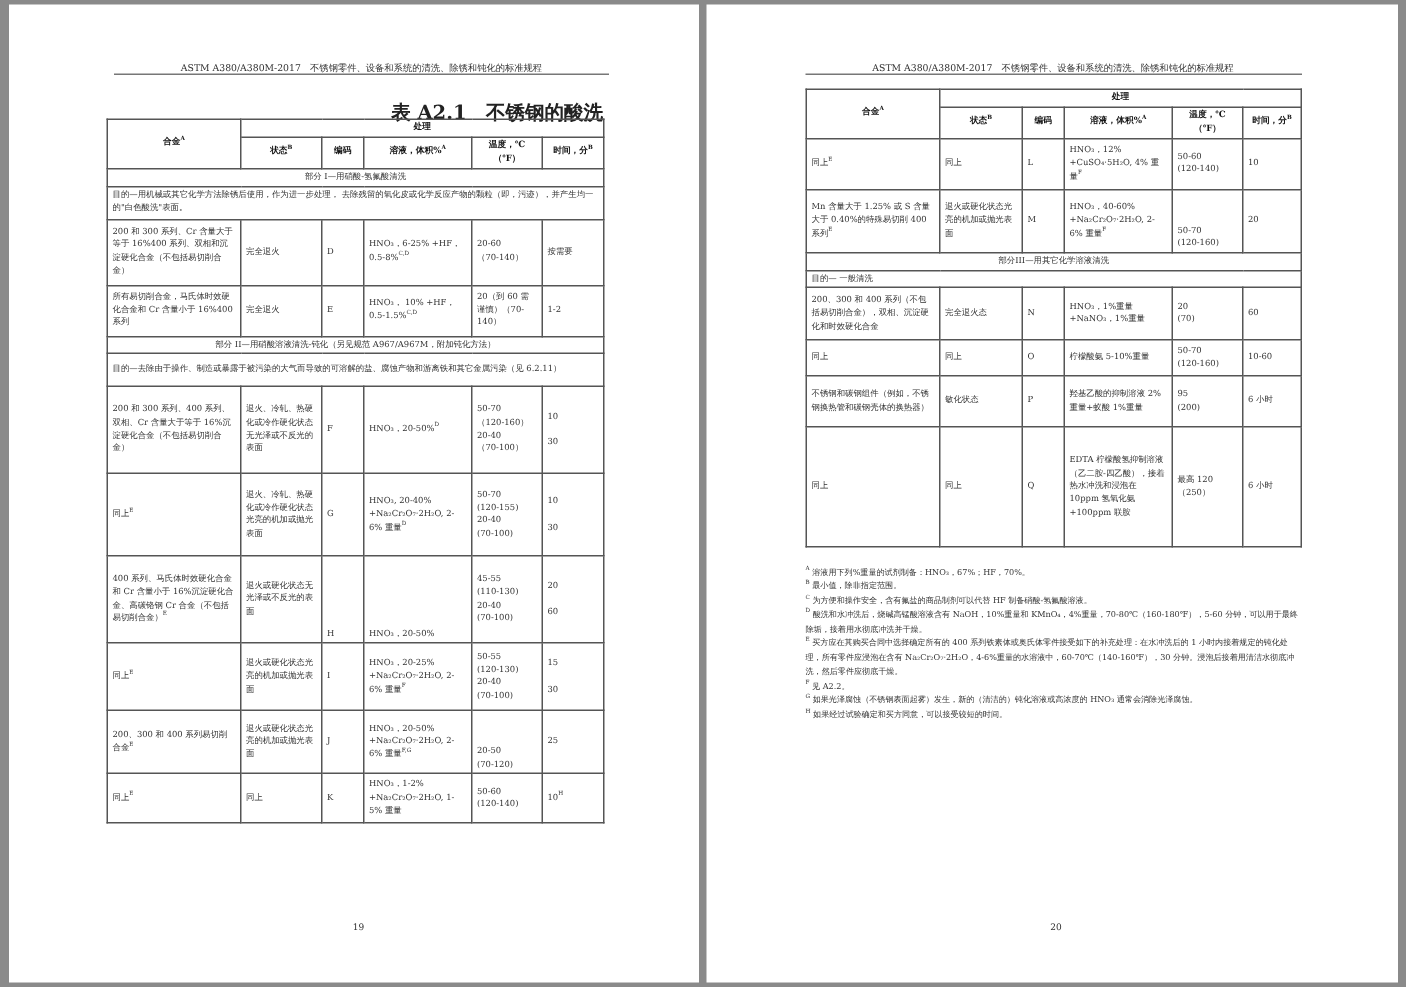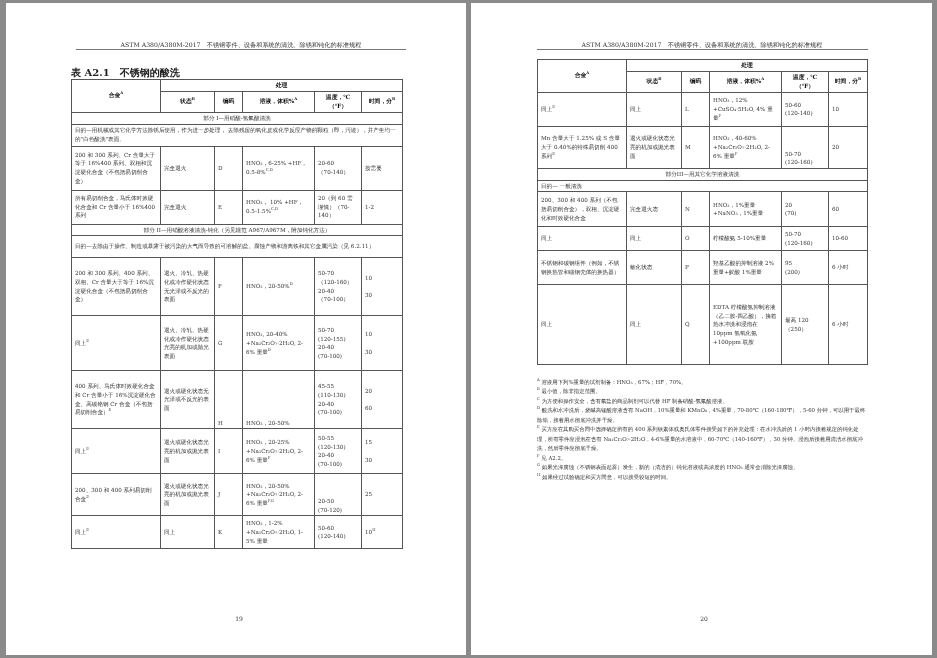--- a/index.html
+++ b/index.html
@@ -7,21 +7,21 @@
   body { background: #8a8a8a; font-family: "DejaVu Serif", "Liberation Serif", serif; color: #222; position: relative; }
   .page { position: absolute; top: 3px; background: #fff; height: 652px; }
   .page.left { left: 6px; width: 460px; }
   .page.right { left: 471px; width: 461px; }
   .running-header { position: absolute; top: 38px; font-size: 6.2px; color: #333; white-space: nowrap; text-align: center; }
   .page.left .running-header { left: 70px; width: 330px; }
   .page.right .running-header { left: 66px; width: 330px; }
   .header-rule { position: absolute; top: 46px; height: 1px; background: #777; }
   .page.left .header-rule { left: 70px; width: 330px; }
   .page.right .header-rule { left: 66px; width: 331px; }
-  .table-title { position: absolute; top: 63px; left: 65px; width: 331px; text-align: left; font-size: 10px; font-weight: bold; }
+  .table-title { position: absolute; top: 63px; left: 65px; width: 331px; text-align: right; font-size: 13px; font-weight: bold; }
   table { position: absolute; border-collapse: collapse; table-layout: fixed; font-size: 5.6px; line-height: 1.55; }
   .page.left table { left: 65px; top: 76px; width: 331px; }
   .page.right table { left: 66px; top: 56px; width: 330px; }
   td, th { border: 0.8px solid #555; padding: 1px 3px; vertical-align: middle; color: #333; font-weight: normal; text-align: left; }
   th { font-weight: bold; text-align: center; color: #111; font-size: 5.8px; }
   td.section { text-align: center; }
   sup { font-size: 3.8px; vertical-align: super; line-height: 0; }
   .line { display: block; }
   .footnotes { position: absolute; left: 66px; top: 375px; width: 332px; font-size: 5.4px; line-height: 1.75; color: #333; }
   .footnote { display: block; }

